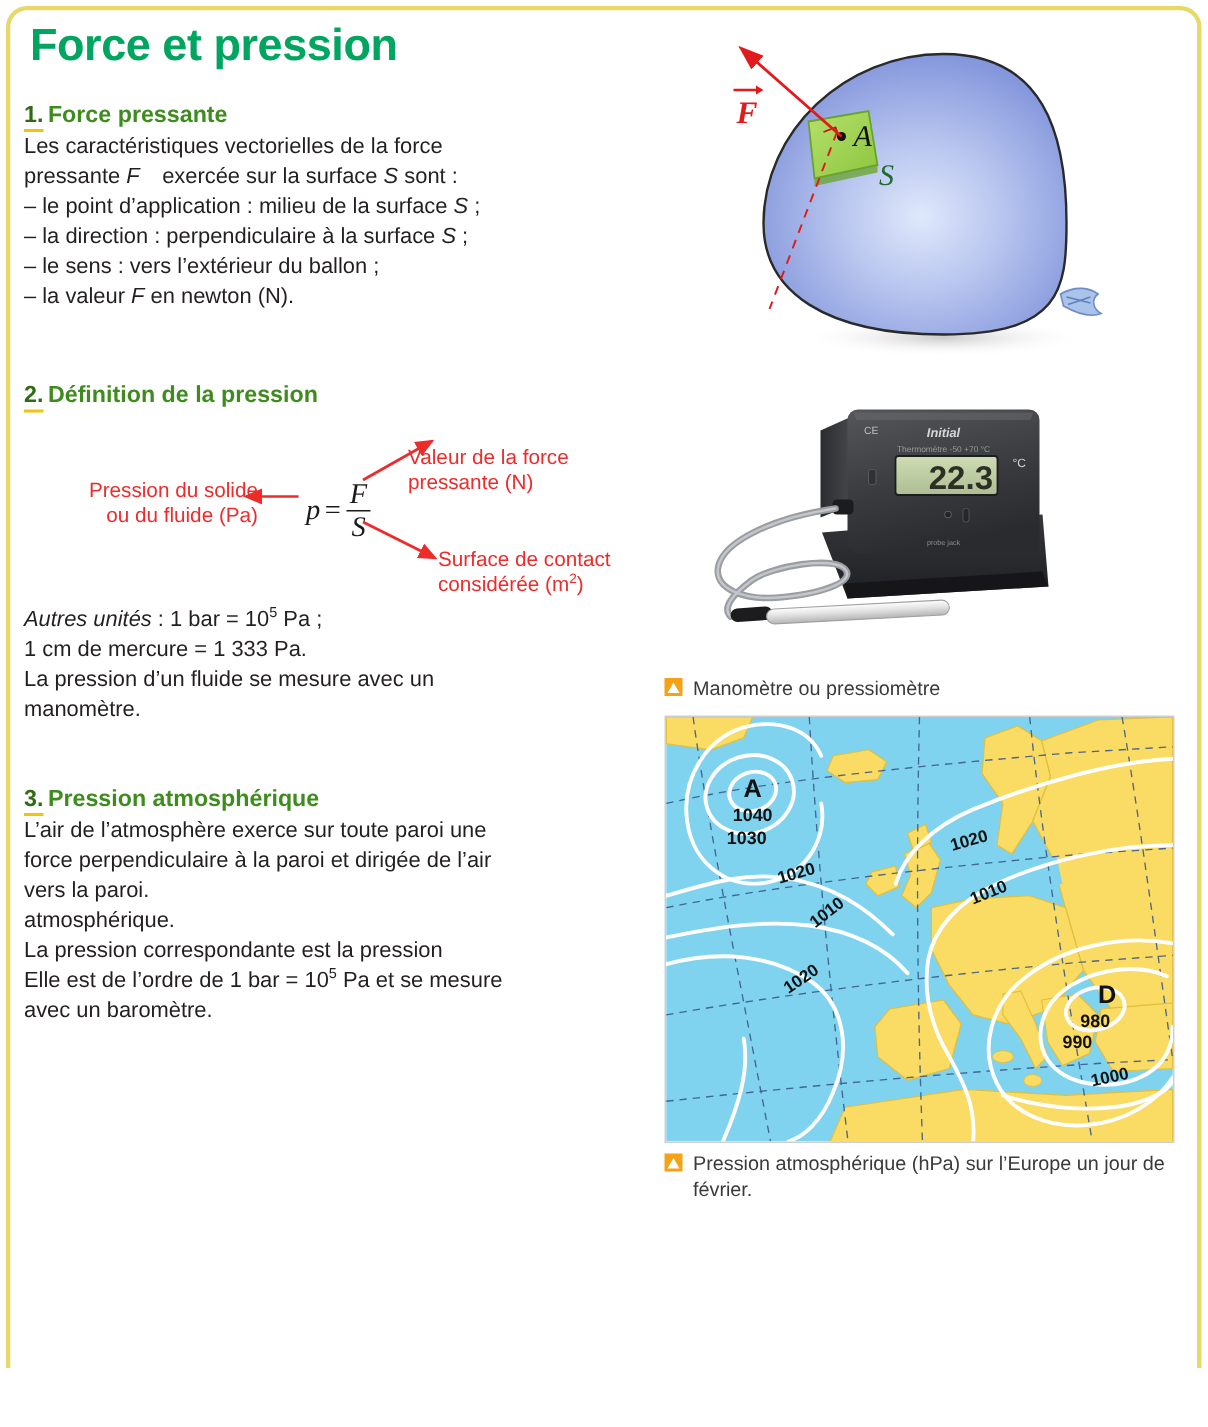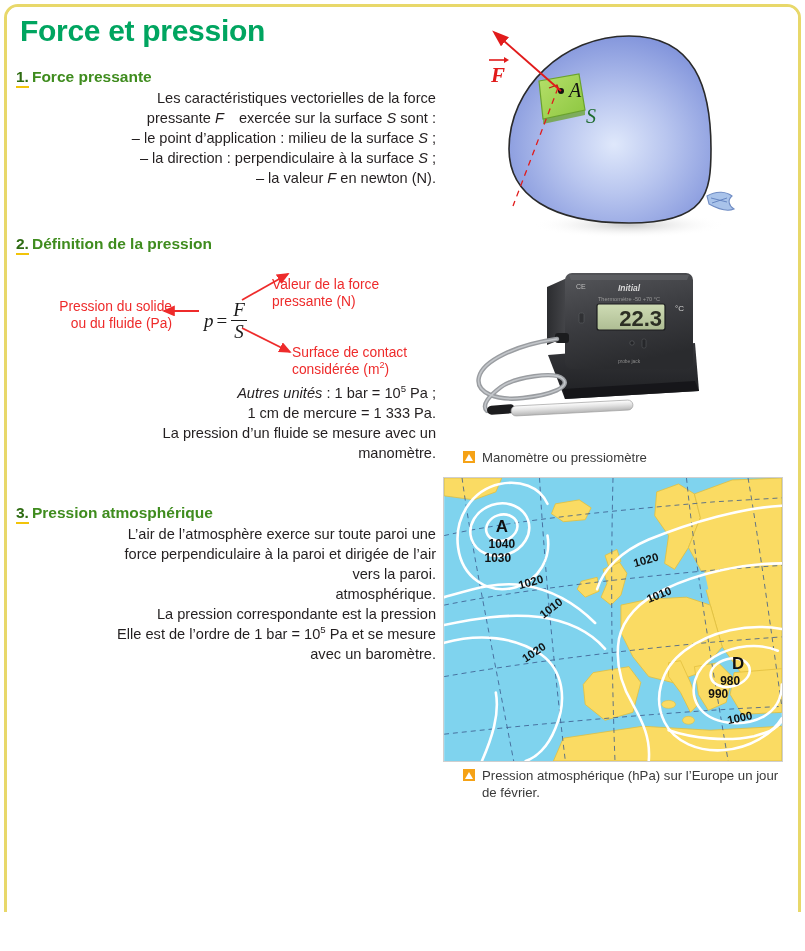--- a/index.html
+++ b/index.html
@@ -58,21 +58,20 @@
   .sec-num {
     color: #2e6b12;
     border-bottom: 2.5px solid #f2c40a;
     padding-bottom: 1px;
     margin-right: 3px;
   }
   .body-text {
     font-size: 14.6px;
     line-height: 1.37;
     color: #231f20;
-    text-align: right;
   }
   .body-text i { font-style: italic; }
   sup { font-size: 0.66em; vertical-align: super; line-height: 0; }
 
   
   #formula-block {
     position: relative;
     height: 132px;
     margin-top: 2px;
   }
@@ -105,21 +104,20 @@
   #right-col { position: absolute; left: 443px; top: 10px; width: 346px; }
 
   .figure { position: relative; }
   .caption {
     font-size: 13.2px;
     color: #3a3a3a;
     line-height: 1.3;
     margin-top: 5px;
     padding-left: 19px;
     position: relative;
-    margin-left: 20px;
   }
   .cap-marker {
     position: absolute; left: 0; top: 2px;
     width: 12px; height: 12px;
     background: #f5a216;
     display: block;
   }
   .cap-marker:after {
     content: "";
     position: absolute; left: 2px; top: 3px;
@@ -150,20 +148,21 @@
 
     <div class="section" style="margin-top:20px;">
       <div class="sec-head">
         <span class="sec-num">1.</span><span>Force pressante</span>
       </div>
       <div class="body-text">
         <div>Les caractéristiques vectorielles de la force</div>
         <div>pressante <i>F⃗</i> exercée sur la surface <i>S</i> sont :</div>
         <div>– le point d’application : milieu de la surface <i>S</i> ;</div>
         <div>– la direction : perpendiculaire à la surface <i>S</i> ;</div>
+        <div>– le sens : vers l’extérieur du ballon ;</div>
         <div>– la valeur <i>F</i> en newton (N).</div>
       </div>
     </div>
 
     <div class="section" style="margin-top:46px;">
       <div class="sec-head">
         <span class="sec-num">2.</span><span>Définition de la pression</span>
       </div>
 
       <div id="formula-block">

